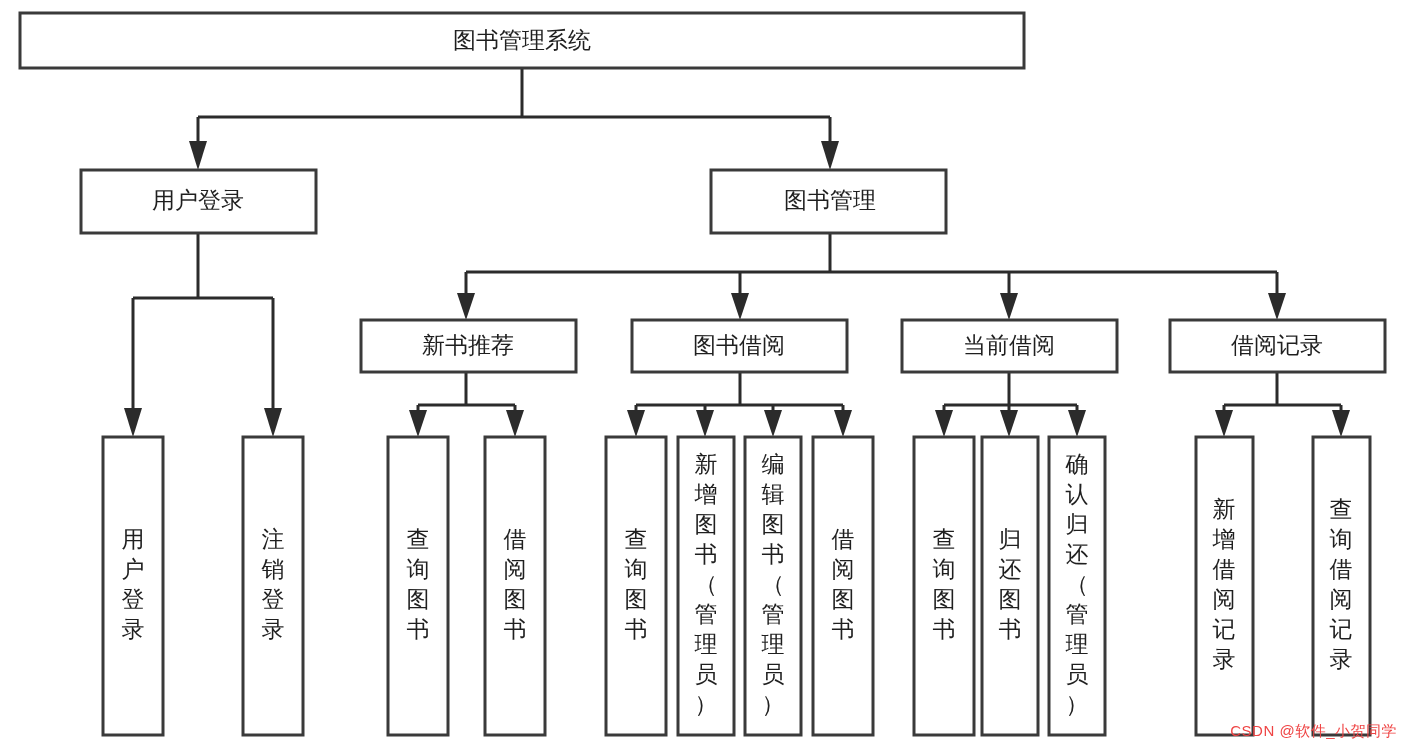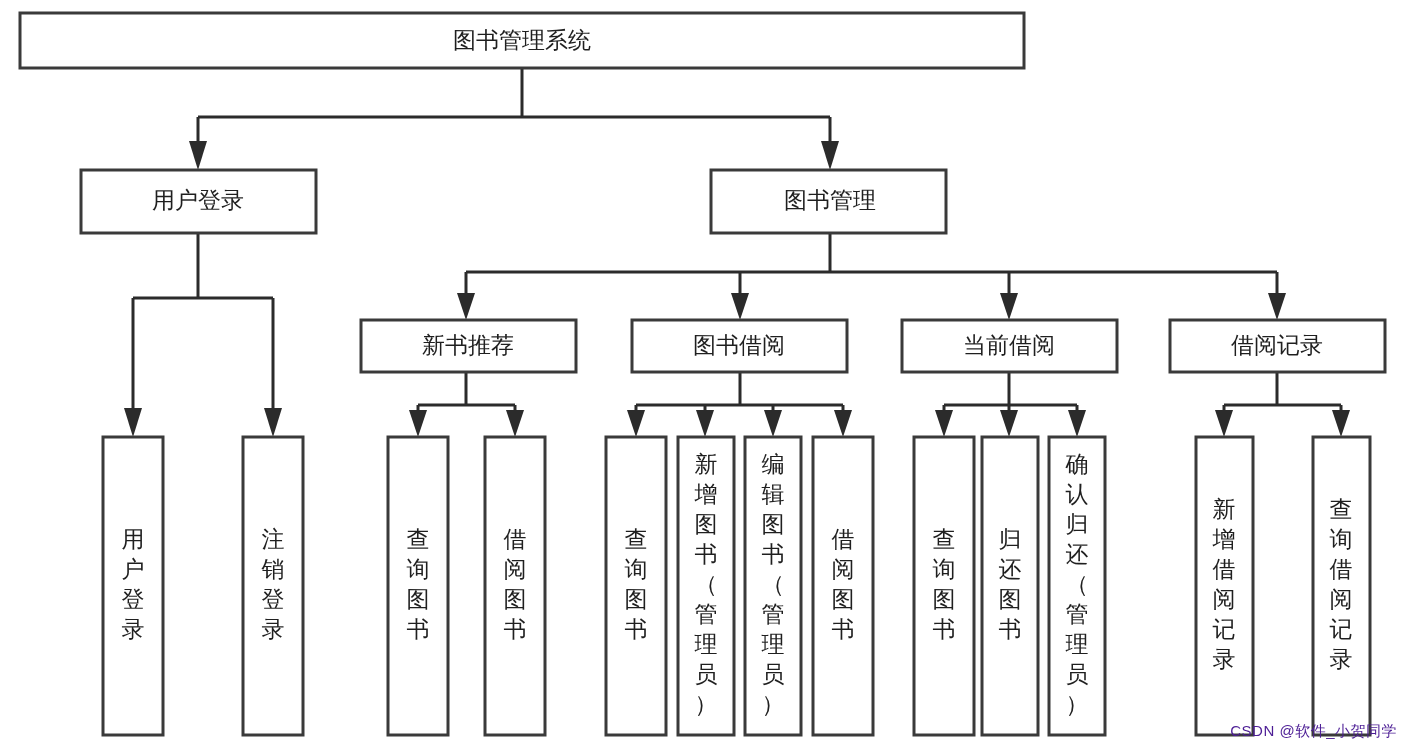--- a/index.html
+++ b/index.html
@@ -17,21 +17,21 @@
   text.node-label{
     font-family:"Liberation Sans","DejaVu Sans",sans-serif;
     fill:#1f1f1f;
     text-anchor:middle;
     dominant-baseline:middle;
   }
   text.h-label{font-size:23px;}
   text.v-label{font-size:23px;}
   .watermark{
     position:absolute;right:8px;bottom:6px;
-    font-size:15px;color:#4c1d95;
+    font-size:15px;color:#ef4444;
     letter-spacing:0.5px;
     font-family:"Liberation Sans","DejaVu Sans",sans-serif;
     white-space:nowrap;
     user-select:none;
   }
 </style>
 </head>
 <body>
 
 <div id="diagram-root">

